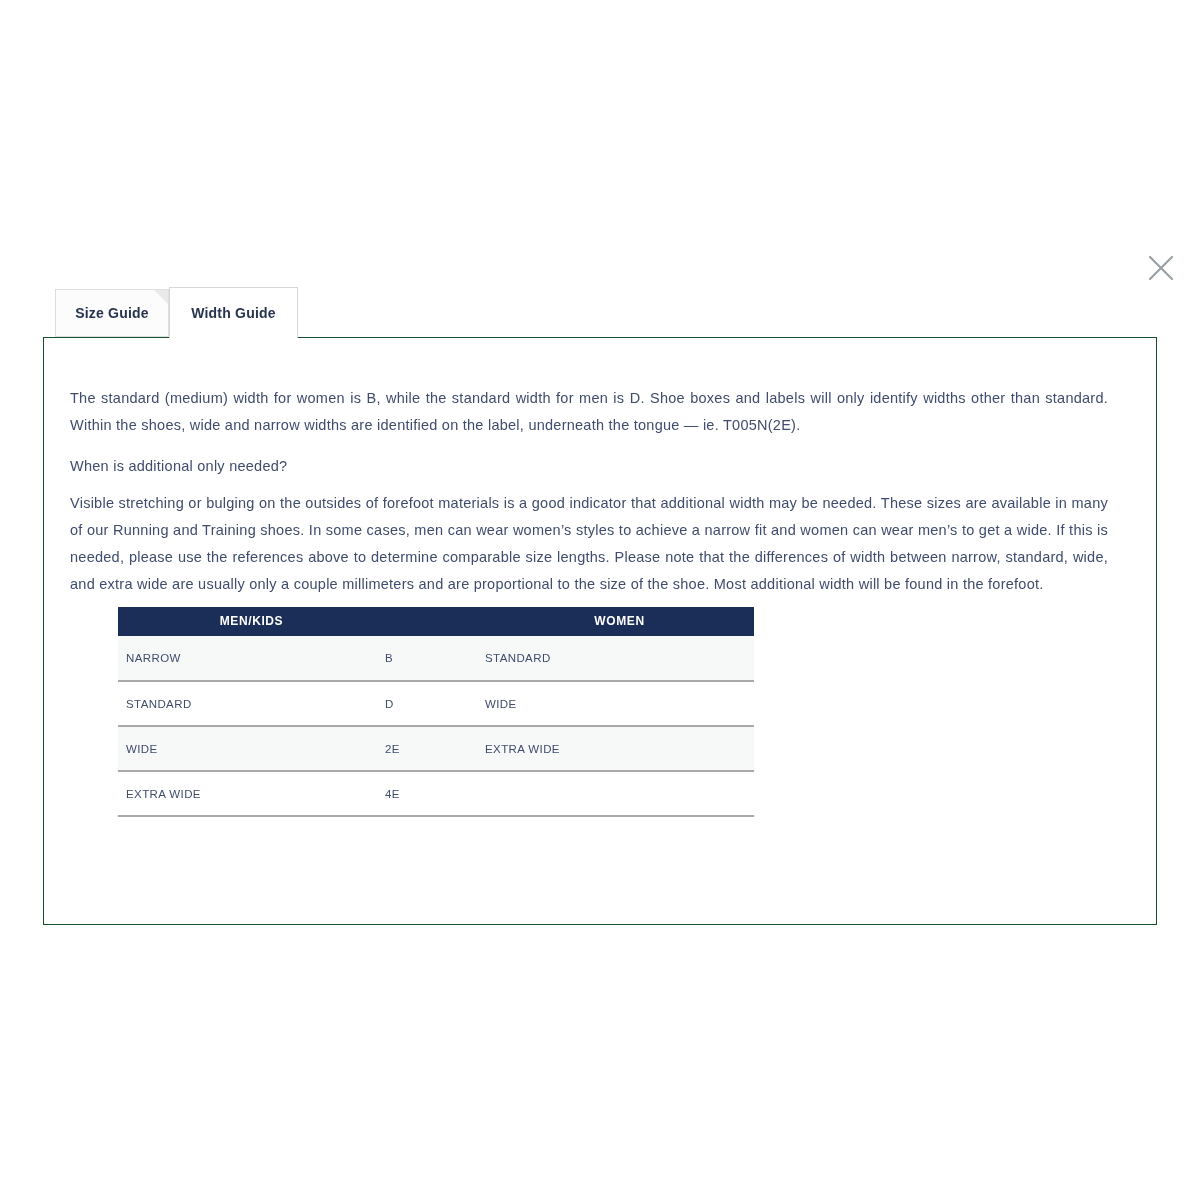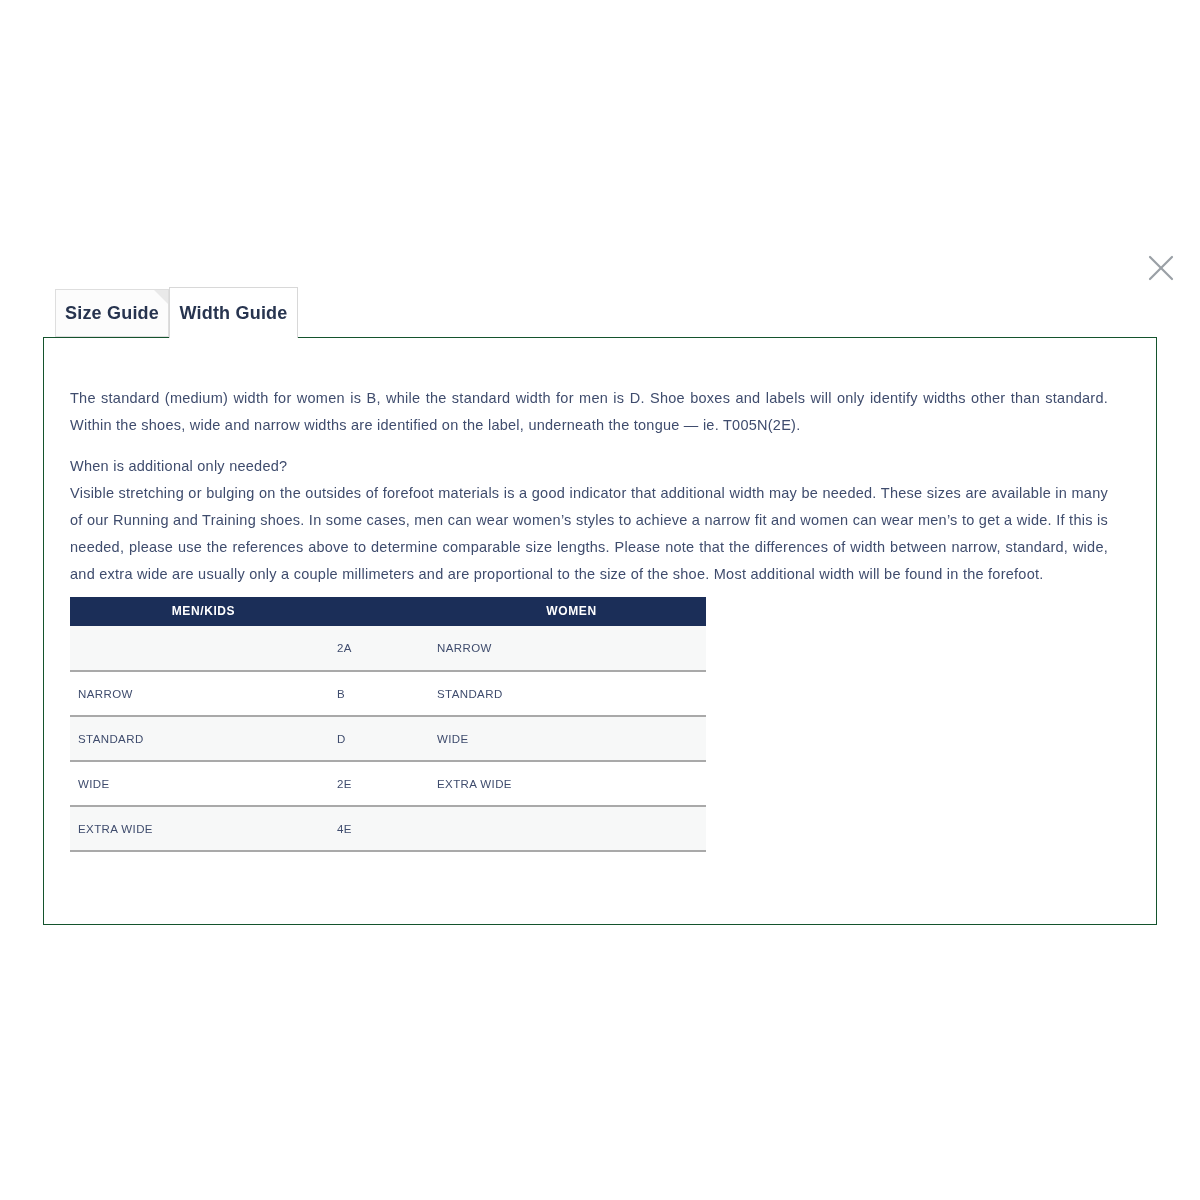--- a/index.html
+++ b/index.html
@@ -15,21 +15,21 @@
     position: absolute; left: 1142px; top: 249px;
     width: 38px; height: 38px;
     background: none; border: none; cursor: pointer;
     display: flex; align-items: center; justify-content: center;
   }
 
   
   .tab {
     position: absolute;
     display: flex; align-items: center; justify-content: center;
-    font-size: 18px; font-weight: 700; color: #27344f;
+    font-size: 14px; font-weight: 700; color: #27344f;
     letter-spacing: 0.2px;
     cursor: pointer;
   }
   .tab-size {
     left: 55px; top: 289px; width: 114px; height: 48px;
     background: #fcfcfc;
     border: 1px solid #dedede;
     z-index: 1;
   }
   .tab-size::after {
@@ -59,29 +59,30 @@
   .panel-content {
     padding: 47px 48px 0 26px;
     color: #3f4c6d;
     font-size: 14.5px;
     line-height: 27px;
     letter-spacing: 0.25px;
     text-align: justify;
   }
   .intro { margin-bottom: 0; }
   .section-heading { margin-top: 14px; }
-  .section-body { margin-top: 0; }
+  .section-body { margin-top: 10px; }
 
   
   .width-table {
     margin-top: 9px;
     width: 636px;
     border-collapse: collapse;
     table-layout: fixed;
     text-align: left;
+    margin-left: 48px;
   }
   .width-table col.c1 { width: 267px; }
   .width-table col.c2 { width: 100px; }
   .width-table col.c3 { width: 269px; }
   .width-table thead th {
     background: #1b2e58;
     color: #ffffff;
     font-size: 12px;
     font-weight: 700;
     letter-spacing: 0.6px;
@@ -138,25 +139,20 @@
           </colgroup>
         <thead>
           <tr>
             <th>MEN/KIDS</th>
             <th></th>
             <th>WOMEN</th>
           </tr>
         </thead>
         <tbody>
           <tr>
-            <td></td>
-            <td>2A</td>
-            <td>NARROW</td>
-          </tr>
-          <tr>
             <td>NARROW</td>
             <td>B</td>
             <td>STANDARD</td>
           </tr>
           <tr>
             <td>STANDARD</td>
             <td>D</td>
             <td>WIDE</td>
           </tr>
           <tr>

